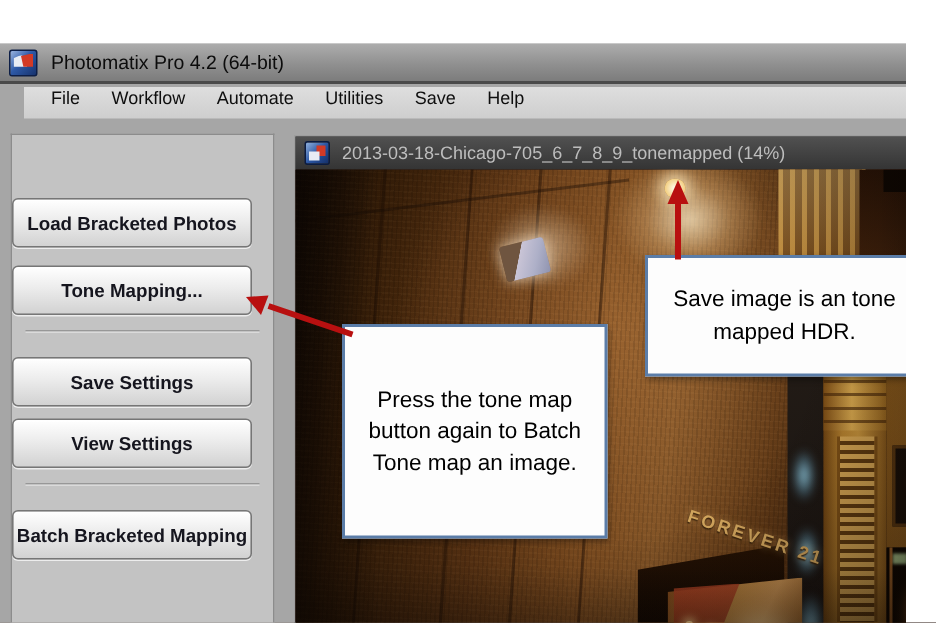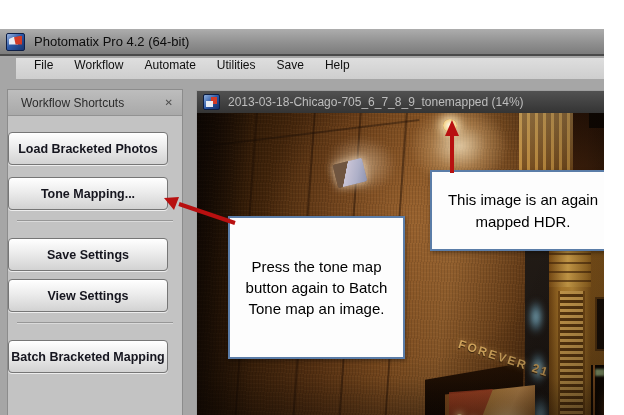--- a/index.html
+++ b/index.html
@@ -158,24 +158,20 @@
   <div class="menubar">
     <span class="menu-item">File</span>
     <span class="menu-item">Workflow</span>
     <span class="menu-item">Automate</span>
     <span class="menu-item">Utilities</span>
     <span class="menu-item">Save</span>
     <span class="menu-item">Help</span>
   </div>
 
   <div class="panel">
-    <div class="panel-header">
-      <span class="ph-title">Workflow Shortcuts</span>
-      <span class="panel-close">✕</span>
-    </div>
     <div class="wbtn" style="top:42px;">Load Bracketed Photos</div>
     <div class="wbtn" style="top:87px;">Tone Mapping...</div>
     <div class="sep" style="top:130px;"></div>
     <div class="wbtn" style="top:148px;">Save Settings</div>
     <div class="wbtn" style="top:189px;">View Settings</div>
     <div class="sep" style="top:232px;"></div>
     <div class="wbtn" style="top:250px;">Batch Bracketed Mapping</div>
     <div class="sep" style="top:338px;"></div>
   </div>
 
@@ -229,21 +225,21 @@
       <div class="globe"></div>
       <div class="awn-light al1"></div>
       <div class="awn-light al2"></div>
 
       <div class="sign-text">FOREVER 21</div>
       <div class="vignette"></div>
     </div>
   </div>
 
   <div class="callout callout-1">Press the tone map button again to Batch Tone map an image.</div>
-  <div class="callout callout-2">This image is an again mapped HDR.</div>
+  <div class="callout callout-2">Save image is an tone mapped HDR.</div>
 
   <svg class="arrow-svg" style="left:155px;top:160px;" width="90" height="45">
     <line x1="80" y1="34" x2="24" y2="15" stroke="#b81010" stroke-width="4"></line>
     <polygon points="9,9 24,8 19,21" fill="#b81010"></polygon>
   </svg>
   <svg class="arrow-svg" style="left:438px;top:88px;" width="30" height="62">
     <line x1="14" y1="56" x2="14" y2="16" stroke="#b81010" stroke-width="4"></line>
     <polygon points="14,3 7,19 21,19" fill="#b81010"></polygon>
   </svg>
 

